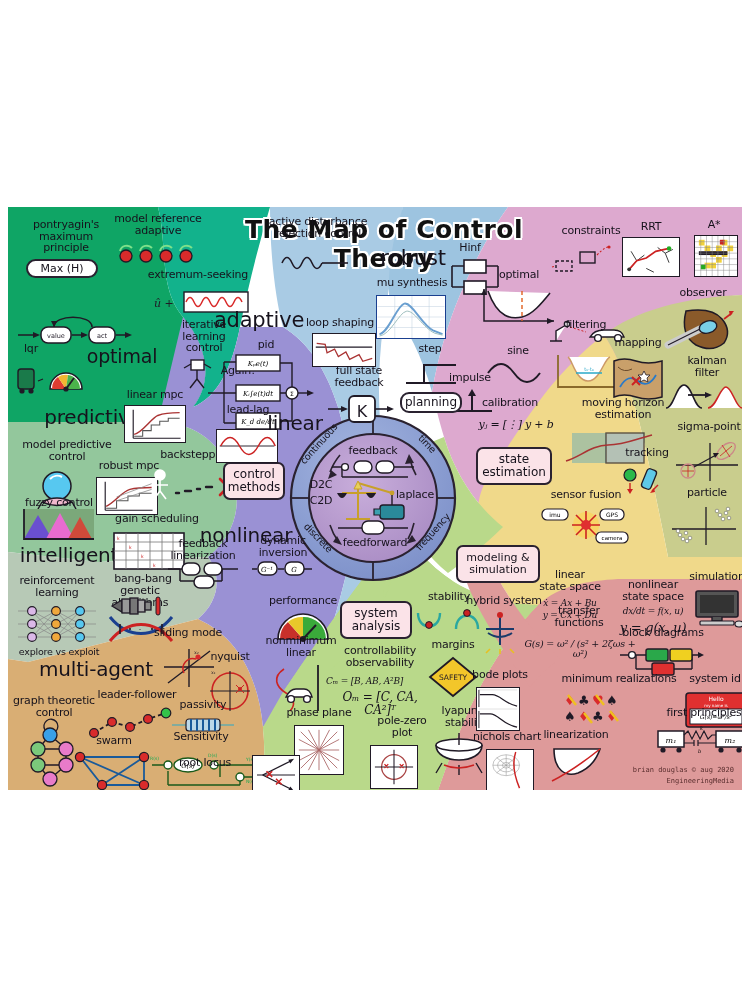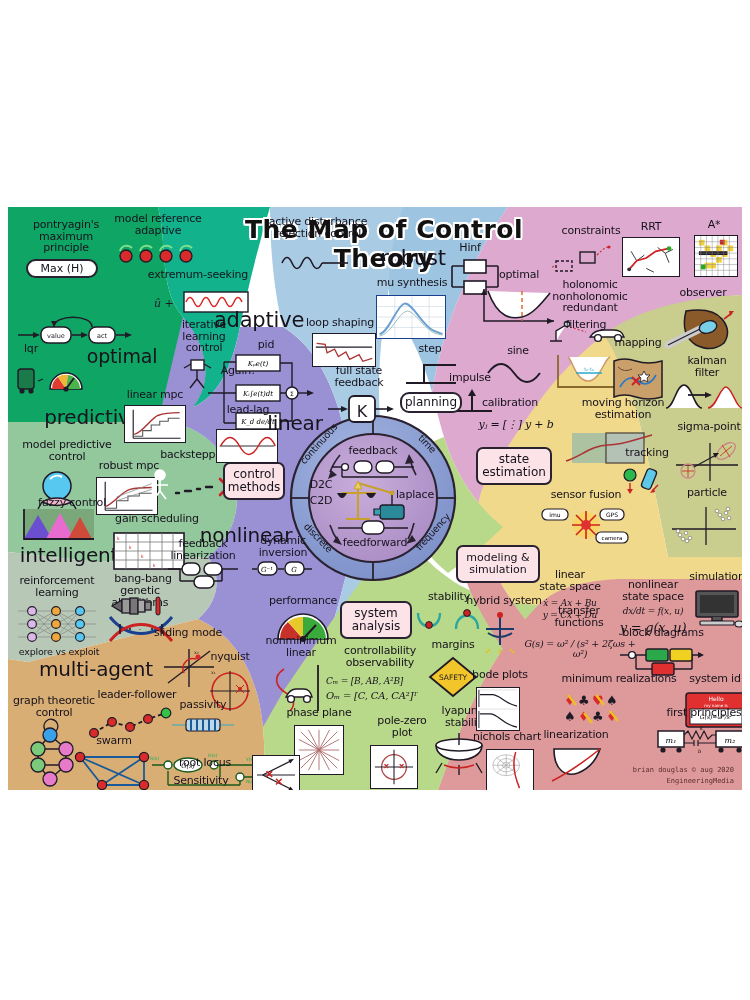--- a/index.html
+++ b/index.html
@@ -213,21 +213,21 @@
   <div class="lbl med" style="left:82px;top:253px;width:78px;">robust mpc</div>
   <div class="fig" style="left:88px;top:270px;width:62px;height:38px;">
     <svg viewBox="0 0 62 38" style="width:100%;height:100%">
       <path d="M8,34 L8,4 M8,34 L58,34" stroke="#201a26" stroke-width="1.2" fill="none"></path>
       <path d="M9,30 C18,26 26,14 34,12 C42,10 50,10 57,10" fill="none" stroke="#a33" stroke-width="1.5"></path>
       <path d="M9,32 L20,32 L20,24 L32,24 L32,19 L44,19 L44,16 L57,16" fill="none" stroke="#555" stroke-width="1.1"></path>
       <path d="M20,20 L57,6 M20,24 L57,12" stroke="#888" stroke-width="0.8"></path>
     </svg>
   </div>
 
-  <div class="lbl med" style="left:4px;top:290px;width:94px;text-align:right;">fuzzy control</div>
+  <div class="lbl med" style="left:4px;top:290px;width:94px;">fuzzy control</div>
   <svg class="fignb" style="left:12px;top:298px;width:78px;height:40px;" viewBox="0 0 78 40">
     <rect x="4" y="4" width="70" height="30" fill="#7ba87a"></rect>
     <path d="M4,34 L18,10 L32,34 Z" fill="#6a4fd0"></path>
     <path d="M26,34 L40,8 L54,34 Z" fill="#e86bd0"></path>
     <path d="M48,34 L60,12 L72,34 Z" fill="#d04a3a"></path>
     <path d="M4,4 L4,34 L74,34" fill="none" stroke="#201a26" stroke-width="1.8"></path>
   </svg>
   <div class="lbl" style="left:0px;top:338px;width:122px;font-size:20px;">intelligent</div>
   <div class="lbl med" style="left:2px;top:368px;width:94px;">reinforcement
 learning</div>
@@ -490,23 +490,20 @@
       </g>
       <rect x="4" y="16" width="30" height="4" fill="#201a26"></rect>
       <rect x="26" y="4" width="5" height="5" fill="#c22"></rect>
       <rect x="6" y="30" width="5" height="5" fill="#2a2"></rect>
       <g stroke="#888" stroke-width="0.5">
         <path d="M0,6 H44 M0,12 H44 M0,18 H44 M0,24 H44 M0,30 H44 M0,36 H44"></path>
         <path d="M6,0 V42 M12,0 V42 M18,0 V42 M24,0 V42 M30,0 V42 M36,0 V42"></path>
       </g>
     </svg>
   </div>
-  <div class="lbl med" style="left:528px;top:72px;width:108px;">holonomic
-nonholonomic
-redundant</div>
   <svg class="fignb" style="left:536px;top:112px;width:94px;height:26px;" viewBox="0 0 94 26">
     <g stroke="#201a26" stroke-width="1.4" fill="#fff">
       <path d="M6,22 L18,22 M12,22 L12,12 L22,6"></path>
           <circle cx="23" cy="5" r="2.6" fill="#fff"></circle>
       <path d="M46,18 q4,-7 14,-7 h10 q8,0 10,7 z" fill="#fff"></path>
       <circle cx="54" cy="19" r="3.4" fill="#fff"></circle>
           <circle cx="74" cy="19" r="3.4" fill="#fff"></circle>
     </g>
     <g stroke="#c22" stroke-width="1" stroke-dasharray="2,2" fill="none">
           <path d="M26,8 L42,13"></path>
@@ -801,21 +798,21 @@
     <path d="M20,6 C8,14 12,24 22,30 C30,34 32,42 26,48" fill="none" stroke="#c22" stroke-width="1.6"></path>
     <g stroke="#201a26" stroke-width="1.4" fill="#fff">
       <path d="M22,34 q4,-8 10,-8 h8 q6,0 8,8 z"></path>
       <circle cx="27" cy="36" r="3.4"></circle>
           <circle cx="43" cy="36" r="3.4"></circle>
     </g>
   </svg>
   <div class="lbl med" style="left:320px;top:438px;width:104px;">controllability
 observability</div>
   <div class="lbl eq" style="left:318px;top:470px;width:108px;font-size:9px;text-align:left;">Cₘ = [B, AB, A²B]</div>
-  <div class="lbl eq" style="left:318px;top:484px;width:108px;font-size:10px;text-align:left;">Oₘ = [C, CA, CA²]ᵀ</div>
+  <div class="lbl eq" style="left:318px;top:484px;width:108px;font-size:12px;text-align:center;">Oₘ = [C, CA, CA²]ᵀ</div>
   <div class="lbl med" style="left:414px;top:432px;width:62px;">margins</div>
   <svg class="fignb" style="left:418px;top:448px;width:54px;height:44px;" viewBox="0 0 54 44">
     <path d="M27,3 L50,22 L27,41 L4,22 Z" fill="#f2c62a" stroke="#201a26" stroke-width="1.8"></path>
     <text x="27" y="25" font-size="7.5" text-anchor="middle" font-family="DejaVu Sans" fill="#201a26">SAFETY</text>
   </svg>
   <div class="lbl med" style="left:190px;top:444px;width:64px;">nyquist</div>
   <svg class="fignb" style="left:198px;top:462px;width:48px;height:44px;" viewBox="0 0 48 44">
     <circle cx="24" cy="22" r="18" fill="none" stroke="#c22" stroke-width="1.6"></circle>
     <g stroke="#201a26" stroke-width="1.1">
           <path d="M4,22 L44,22 M24,2 L24,42"></path>
@@ -826,21 +823,21 @@
     <circle cx="34" cy="20" r="2" fill="#c22"></circle>
   </svg>
   <div class="lbl med" style="left:158px;top:492px;width:74px;">passivity</div>
   <svg class="fignb" style="left:162px;top:510px;width:66px;height:16px;" viewBox="0 0 66 16">
     <path d="M2,8 L16,8 M50,8 L64,8" stroke="#6aa" stroke-width="1.6"></path>
     <rect x="16" y="2" width="34" height="12" rx="3" fill="#bcd8e8" stroke="#201a26" stroke-width="1.2"></rect>
     <g stroke="#1a5a9a" stroke-width="2">
           <path d="M21,2 V14 M27,2 V14 M33,2 V14 M39,2 V14 M45,2 V14"></path>
         </g>
   </svg>
-  <div class="lbl med" style="left:148px;top:524px;width:90px;margin-top:44px;">Sensitivity</div>
+  <div class="lbl med" style="left:148px;top:524px;width:90px;">Sensitivity</div>
   <svg class="fignb" style="left:140px;top:544px;width:116px;height:42px;" viewBox="0 0 116 42">
     <g stroke="#1a5a1a" stroke-width="1.4" fill="none">
       <path d="M4,14 L18,14 M32,14 L48,14 M62,14 L108,14 M72,14 L72,26 M20,20 L20,34 M20,34 L92,34 M92,34 L92,26 M92,26 L108,26"></path>
       <circle cx="20" cy="14" r="4" fill="#fff"></circle>
           <circle cx="66" cy="14" r="4" fill="#fff"></circle>
           <circle cx="92" cy="26" r="4" fill="#fff"></circle>
       <ellipse cx="40" cy="14" rx="14" ry="7" fill="#fff"></ellipse>
     </g>
     <text x="40" y="17" font-size="6.5" text-anchor="middle" font-family="DejaVu Serif" font-style="italic">G(s)</text>
     <text x="2" y="9" font-size="4.5" fill="#2a5" font-family="DejaVu Sans">R(s)</text>

